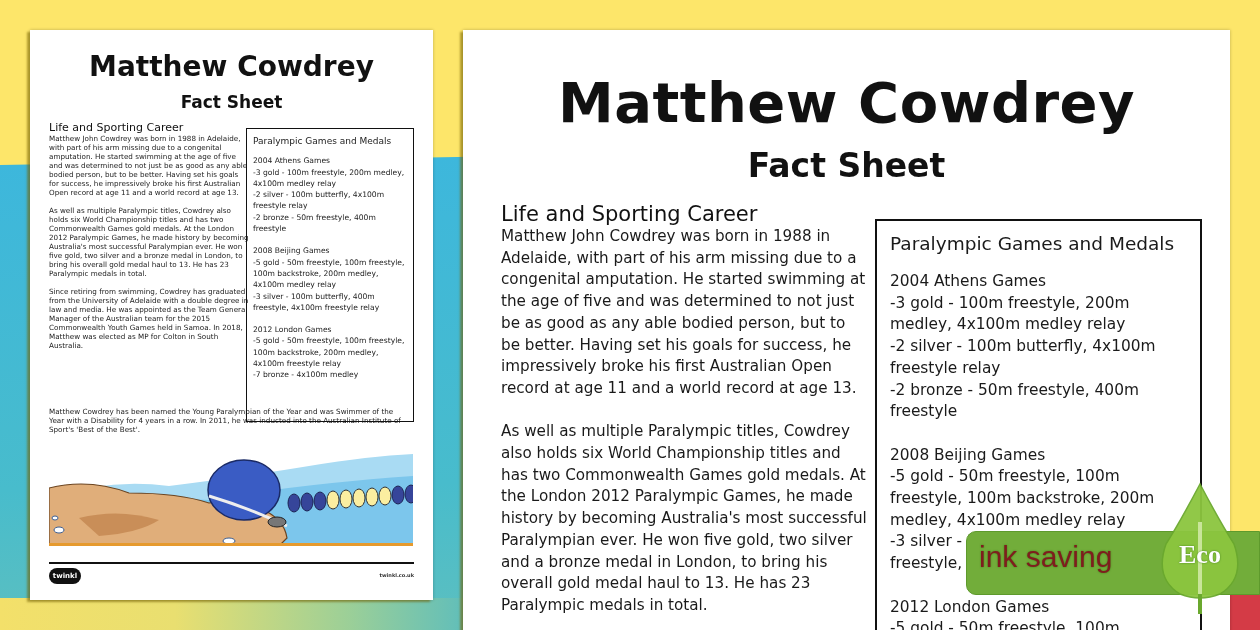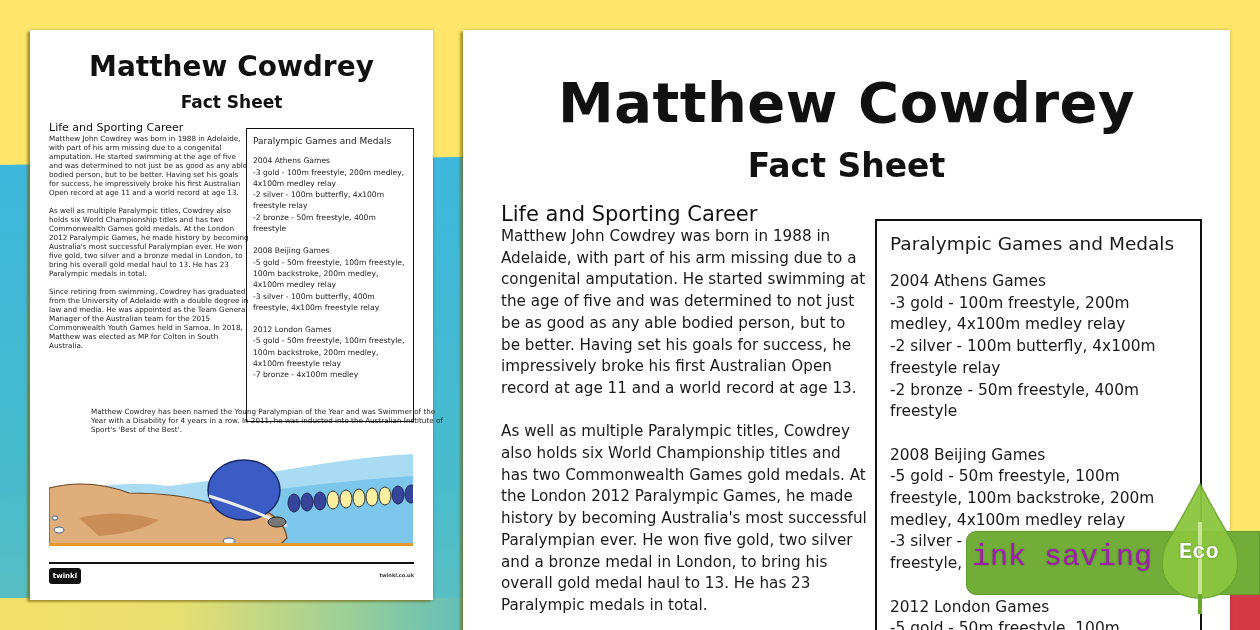--- a/index.html
+++ b/index.html
@@ -32,38 +32,38 @@
   .page-small { left: 30px; top: 30px; width: 403px; height: 570px; }
   .page-large { left: 463px; top: 30px; width: 767px; height: 610px; overflow: hidden; }
 
   .title { font-weight: bold; text-align: center; color: #111; }
   .small-title { position: absolute; left: 0; right: 0; top: 20px; font-size: 28px; }
   .small-sub { position: absolute; left: 0; right: 0; top: 62px; font-size: 17px; }
 
   .small-body { position: absolute; left: 19px; top: 92px; width: 200px; font-size: 7.2px; line-height: 9px; color: #222; }
   .small-body h3 { font-size: 11px; font-weight: normal; line-height: 12px; color: #111; }
   .small-body p { margin-bottom: 9px; }
-  .small-tail { position: absolute; left: 19px; top: 377px; width: 360px; font-size: 7.2px; line-height: 9px; color: #222; margin-left: 42px; }
+  .small-tail { position: absolute; left: 19px; top: 377px; width: 360px; font-size: 7.2px; line-height: 9px; color: #222; }
 
   .small-box {
     position: absolute; left: 216px; top: 98px; width: 168px; height: 294px;
     border: 1.5px solid #111; padding: 7px 6px; font-size: 7.6px; line-height: 11.3px; color: #222;
   }
   .small-box .bh { font-size: 9px; margin-bottom: 8px; }
   .small-box .grp { margin-bottom: 11px; }
 
   .swim {
     position: absolute; left: 19px; top: 418px; width: 364px; height: 98px; overflow: hidden;
   }
   .swim svg { width: 100%; height: 100%; display: block; }
 
   .small-footer-line { position: absolute; left: 19px; top: 532px; width: 365px; height: 2px; background: #111; }
   .twinkl-logo {
     position: absolute; left: 19px; top: 538px; width: 32px; height: 16px;
-    background: #111; border-radius: 3px; color: #fff; font-size: 7px; font-weight: bold;
+    background: #111; border-radius: 8px; color: #fff; font-size: 7px; font-weight: bold;
     text-align: center; line-height: 16px;
   }
   .twinkl-url { position: absolute; right: 19px; top: 542px; font-size: 5px; color: #333; font-weight: bold; }
 
   .big-title { position: absolute; left: 0; right: 0; top: 40px; font-size: 56px; line-height: 66px; letter-spacing: 0.5px; }
   .big-sub { position: absolute; left: 0; right: 0; top: 116px; font-size: 33px; line-height: 40px; }
 
   .big-body { position: absolute; left: 38px; top: 172px; width: 366px; font-size: 15.2px; line-height: 21.7px; color: #1a1a1a; }
   .big-body h3 { font-size: 21px; font-weight: normal; line-height: 24px; color: #111; }
   .big-body p { margin-bottom: 21.7px; }
@@ -79,26 +79,26 @@
     position: absolute; left: 966px; top: 530px; width: 294px; height: 64px;
   }
   .eco-bar {
     position: absolute; left: 0; top: 1px; width: 294px; height: 64px;
     background: #72ad3a; border-radius: 10px 0 0 10px; border: 1.5px solid #5e9a2c;
   }
   .eco-leaf {
     position: absolute; left: 194px; top: -48px; width: 80px; height: 132px;
   }
   .eco-text {
-    position: absolute; left: 6px; top: 10px; font-size: 30px; color: #a21caf; font-family: Liberation Mono, monospace;
+    position: absolute; left: 13px; top: 10px; font-size: 30px; color: #7f1d1d; font-family: Liberation Sans, sans-serif;
     text-shadow: 0 0 2px #3d7a1a;
   }
   .eco-label {
-    position: absolute; left: 213px; top: 10px; font-size: 22px; font-weight: bold; color: #fff;
-    font-family: Liberation Mono, monospace; text-shadow: 0 0 2px #3d7a1a;
+    position: absolute; left: 213px; top: 10px; font-size: 26px; font-weight: bold; color: #fff;
+    font-family: Liberation Serif, serif; text-shadow: 0 0 2px #3d7a1a;
   }
 </style>
 </head>
 <body>
 
 <div class="bg-blue"></div>
 <div class="bg-yellow-bottom"></div>
 <div class="bg-red"></div>
 
 <div class="page page-small">

